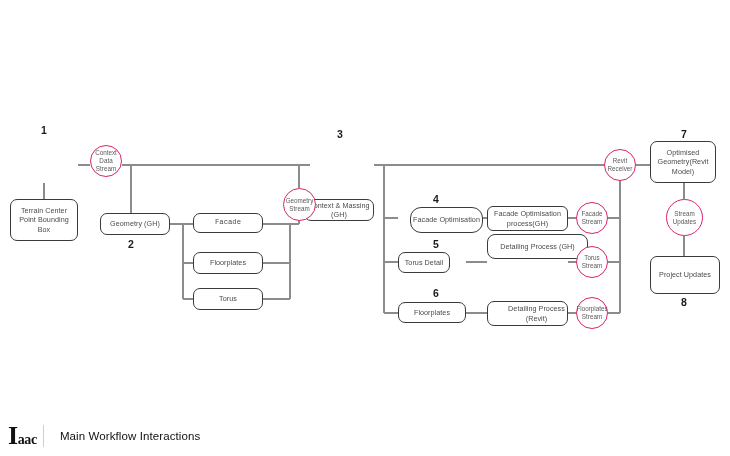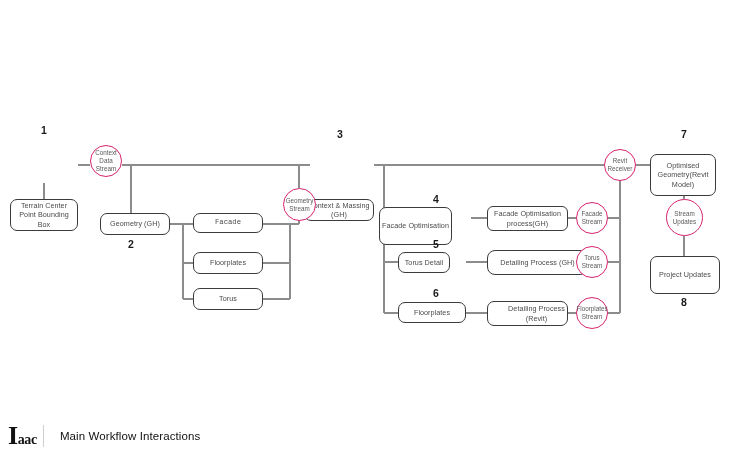--- a/index.html
+++ b/index.html
@@ -168,45 +168,45 @@
   <div class="numlabel" style="left:28px; top:124px; width:32px;">1</div>
   <div class="numlabel" style="left:119px; top:238px; width:24px;">2</div>
   <div class="numlabel" style="left:328px; top:128px; width:24px;">3</div>
   <div class="numlabel" style="left:424px; top:193px; width:24px;">4</div>
   <div class="numlabel" style="left:424px; top:238px; width:24px;">5</div>
   <div class="numlabel" style="left:424px; top:287px; width:24px;">6</div>
   <div class="numlabel" style="left:672px; top:128px; width:24px;">7</div>
   <div class="numlabel" style="left:672px; top:296px; width:24px;">8</div>
 
 
-  <div class="node" style="left:10px; top:199px; width:68px; height:32px;">Terrain Center Point Bounding Box</div>
+  <div class="node" style="left:10px; top:199px; width:68px; height:42px;">Terrain Center Point Bounding Box</div>
 
   <div class="node" style="left:100px; top:213px; width:70px; height:22px;">Geometry (GH)</div>
 
   <div class="node" style="left:193px; top:213px; width:70px; height:20px;font-family:Liberation Mono, monospace;">Facade</div>
 
   <div class="node" style="left:193px; top:252px; width:70px; height:22px;">Floorplates</div>
 
   <div class="node" style="left:193px; top:288px; width:70px; height:22px;">Torus</div>
 
   <div class="node" style="left:304px; top:160px; width:70px; height:22px;margin-top:39px;">Context &amp; Massing (GH)</div>
 
-  <div class="node" style="left:379px; top:207px; width:73px; height:38px;">Facade Optimisation</div>
+  <div class="node" style="left:410px; top:207px; width:73px; height:26px;border-radius:11px;">Facade Optimisation</div>
 
   <div class="node" style="left:487px; top:206px; width:81px; height:25px;border-radius:6px;">Facade Optimisation process(GH)</div>
 
   <div class="node" style="left:398px; top:252px; width:52px; height:21px;">Torus Detail</div>
 
-  <div class="node" style="left:487px; top:250px; width:101px; height:25px;border-radius:8px;">Detailing Process (GH)</div>
+  <div class="node" style="left:487px; top:234px; width:101px; height:25px;border-radius:8px;">Detailing Process (GH)</div>
 
   <div class="node" style="left:398px; top:302px; width:68px; height:21px;">Floorplates</div>
 
   <div class="node" style="left:487px; top:301px; width:81px; height:25px;padding-left:20px;">Detailing Process (Revit)</div>
 
-  <div class="node" style="left:650px; top:154px; width:66px; height:42px;">Optimised Geometry(Revit Model)</div>
+  <div class="node" style="left:650px; top:141px; width:66px; height:42px;">Optimised Geometry(Revit Model)</div>
 
   <div class="node" style="left:650px; top:256px; width:70px; height:38px;">Project Updates</div>
 
   <div class="stream" style="left:90px; top:145px; width:32px; height:32px;">Context Data Stream</div>
 
   <div class="stream" style="left:283px; top:188px; width:33px; height:33px;">Geometry Stream</div>
 
   <div class="stream" style="left:576px; top:202px; width:32px; height:32px;">Facade Stream</div>
 
   <div class="stream" style="left:576px; top:246px; width:32px; height:32px;">Torus Stream</div>

